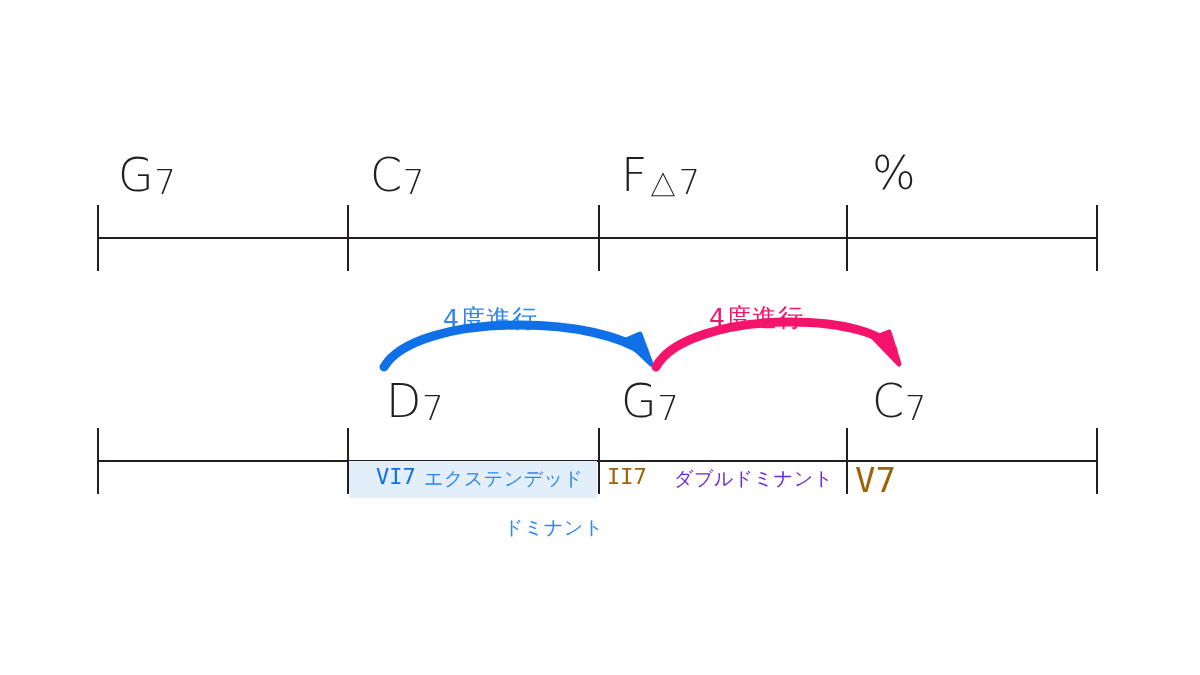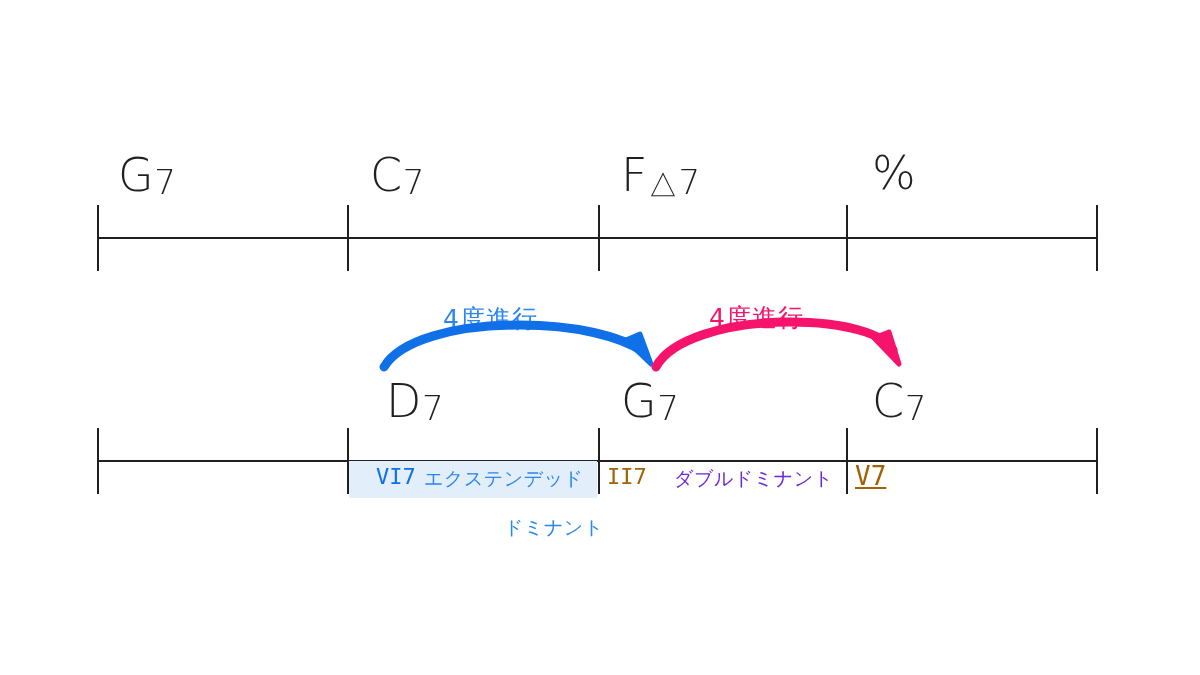--- a/index.html
+++ b/index.html
@@ -172,21 +172,21 @@
   <div class="analysis blue" style="left:340px; top:466px;margin-left:36px;">VI7</div>
 
   <div class="func-label blue" style="left:424px; top:468px;">エクステンデッド</div>
 
   <div class="func-label blue" style="left:504px; top:500px;margin-top:17px;">ドミナント</div>
 
   <div class="analysis red" style="left:607px; top:466px;">II7</div>
 
   <div class="func-label red" style="left:674px; top:468px;">ダブルドミナント</div>
 
-  <div class="analysis red" style="left:855px; top:463px; font-size:26px;text-decoration:underline;">V7</div>
+  <div class="analysis red" style="left:855px; top:463px; font-size:34px;">V7</div>
 
   <div class="arrow-caption blue" style="left:443px; top:306px;">4度進行</div>
 
   <div class="arrow-caption red" style="left:709px; top:305px;">4度進行</div>
 
   <svg id="arrow-layer" viewBox="0 0 1200 675">
 
     <g>
       <path d="M 384,367 C 400,340 455,325 520,325 C 575,325 620,336 644,352" fill="none" stroke="#1070e8" stroke-width="9" stroke-linecap="round" stroke-linejoin="round"></path>
       <path d="M 626,340 L 651,364 L 640,334 Z" fill="#1070e8" stroke="#1070e8" stroke-width="5" stroke-linejoin="round"></path>

